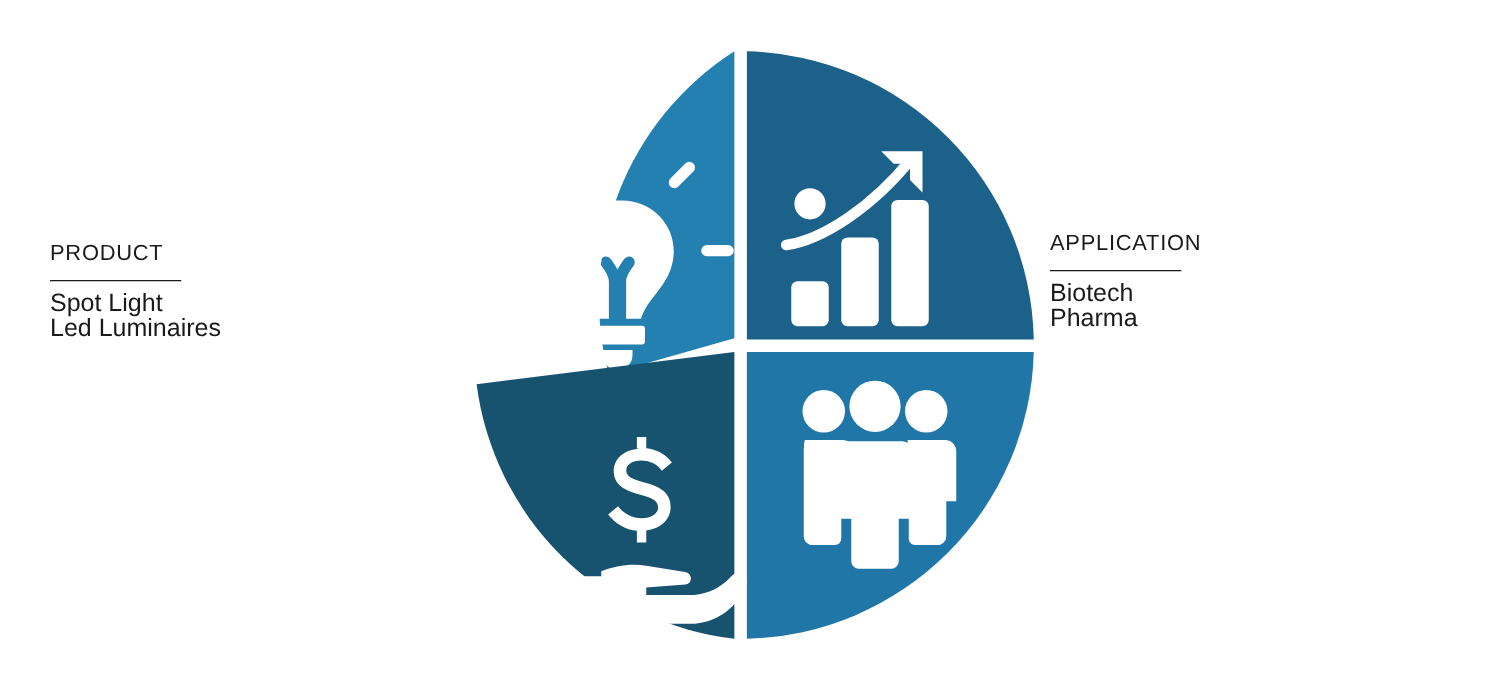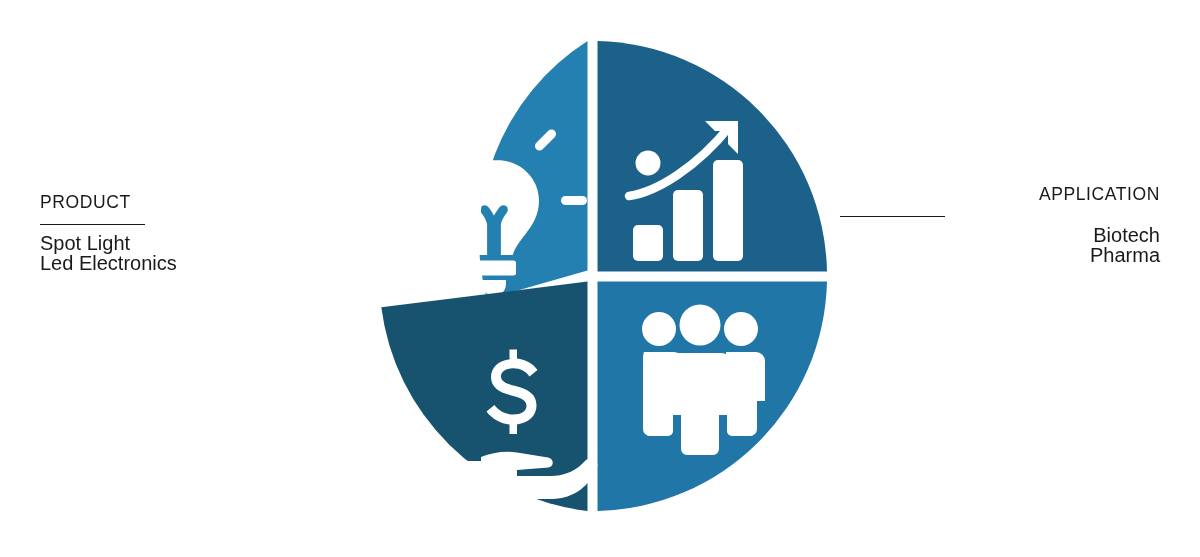--- a/index.html
+++ b/index.html
@@ -21,21 +21,21 @@
     height: 557px;
     background: #ffffff;
   }
 
   
   .text-block {
     position: absolute;
     color: #1a1a1a;
   }
   .text-block.left  { left: 40px;  top: 191px; width: 300px; text-align: left; }
-  .text-block.right { left: 840px; top: 183px; width: 320px; text-align: right; }
+  .text-block.right { left: 840px; top: 183px; width: 320px; text-align: left; }
 
   .block-title {
     font-size: 17.5px;
     letter-spacing: 0.6px;
     font-weight: 400;
     line-height: 22px;
     color: #1a1a1a;
     white-space: nowrap;
   }
 
@@ -73,21 +73,21 @@
 </head>
 <body>
 
 <div id="stage">
 
   <div class="text-block left">
     <div class="block-title">PRODUCT</div>
     <div class="block-rule"></div>
     <ul class="block-list">
       <li>Spot Light</li>
-      <li>Led Electronics</li>
+      <li>Led Luminaires</li>
     </ul>
   </div>
 
   <div class="text-block right">
     <div class="block-title">APPLICATION</div>
     <div class="block-rule"></div>
     <ul class="block-list">
       <li>Biotech</li>
       <li>Pharma</li>
     </ul>

